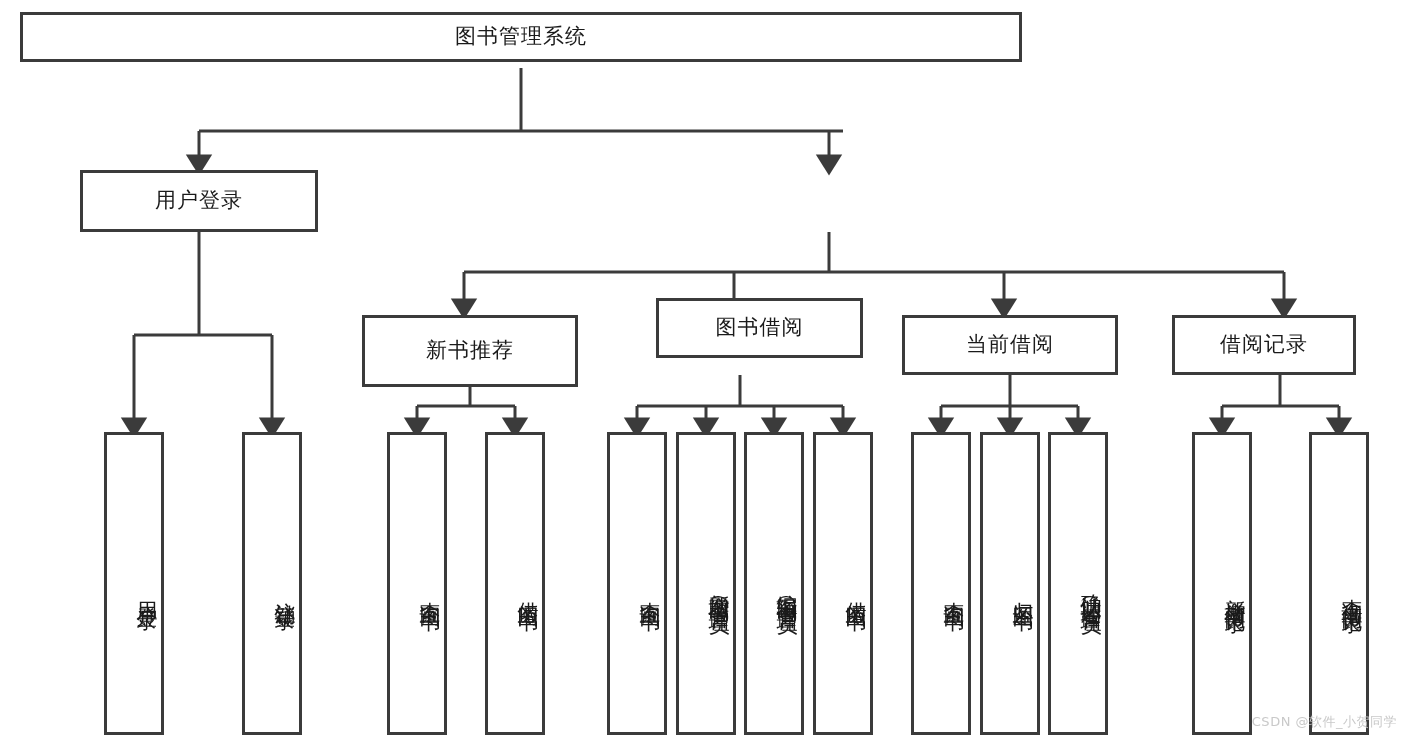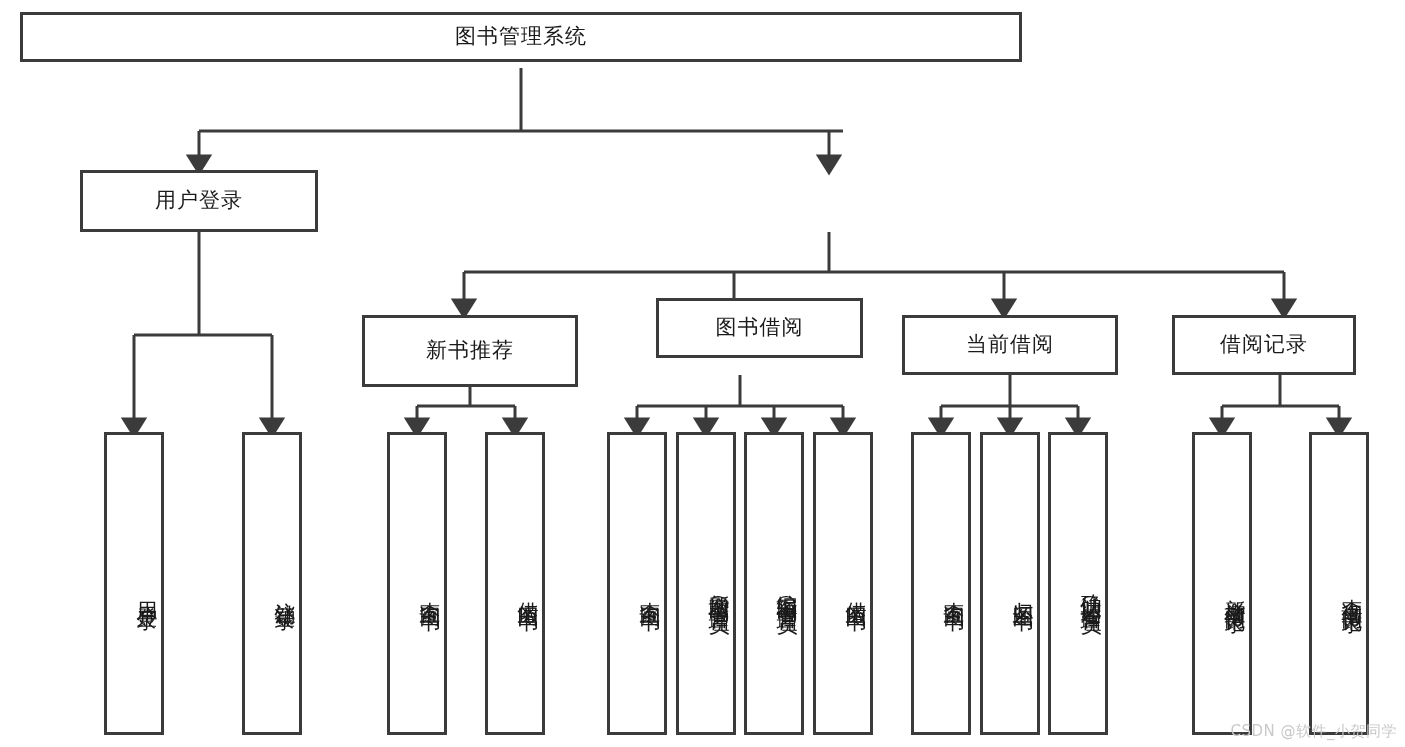--- a/index.html
+++ b/index.html
@@ -54,22 +54,22 @@
   }
   .node.vertical .vlabel {
     writing-mode: vertical-rl;
     text-orientation: upright;
     display: block;
     white-space: nowrap;
   }
   #watermark {
     position: absolute;
     right: 8px;
-    bottom: 6px;
-    font-size: 15px;
+    bottom: 16px;
+    font-size: 13px;
     color: #c9c9c9;
     letter-spacing: 0.5px;
     white-space: nowrap;
     user-select: none;
   }
 </style>
 </head>
 <body>
 
 <div id="diagram-root">

